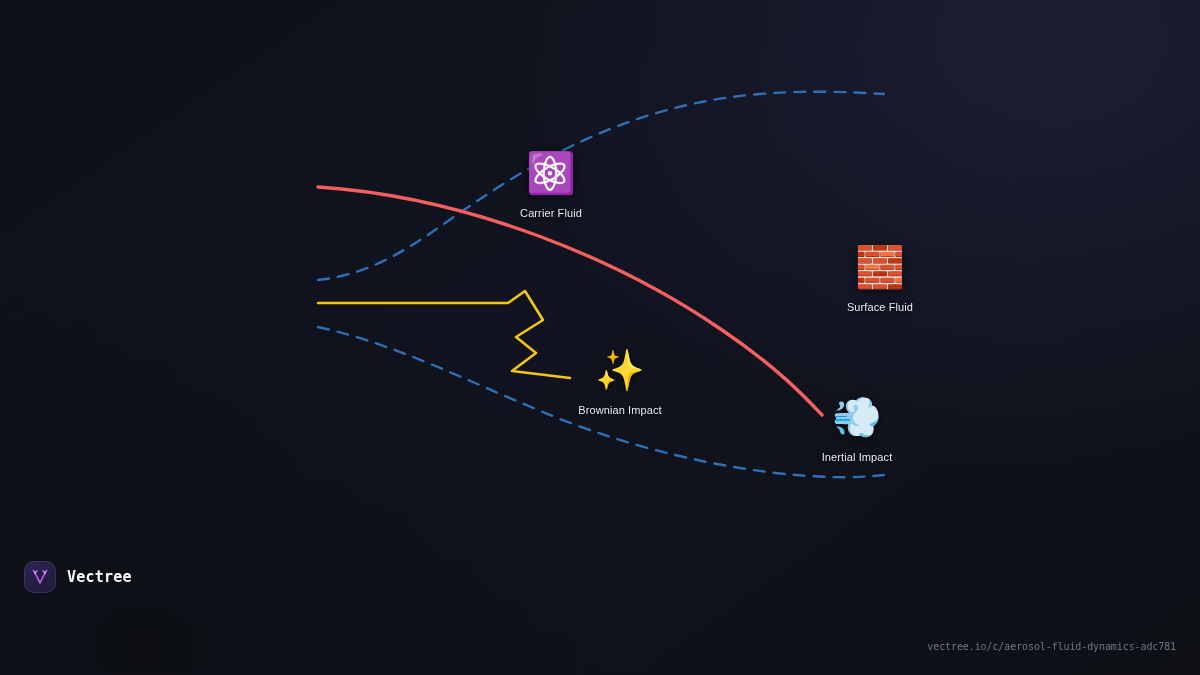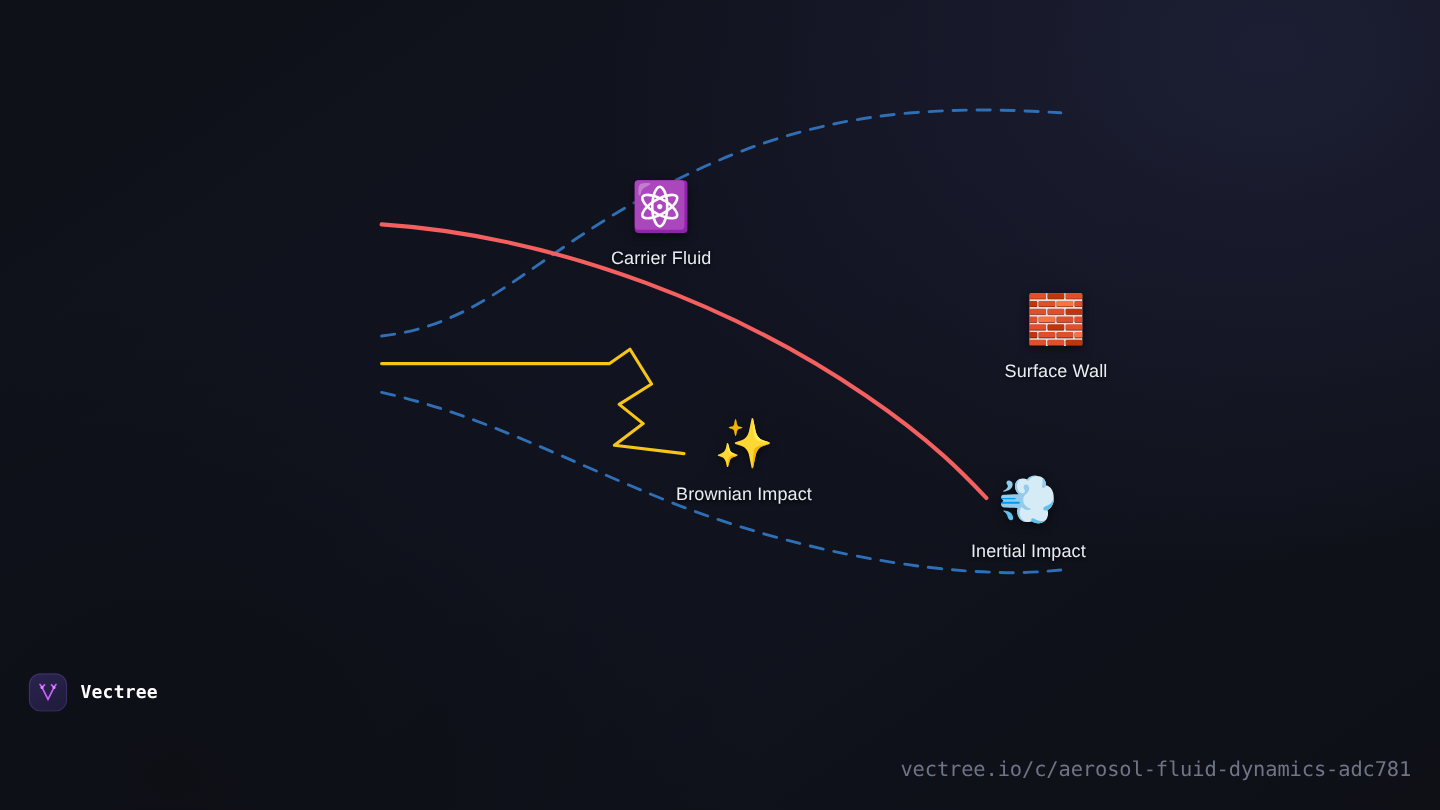--- a/index.html
+++ b/index.html
@@ -29,21 +29,21 @@
   }
   .node-emoji {
     font-size:40px; line-height:1;
     width:50px; height:50px;
     display:flex; align-items:center; justify-content:center;
     font-family:"DejaVu Sans", sans-serif;
     text-shadow:0 2px 8px rgba(0,0,0,.55);
   }
   .node-label {
     margin-top:9px;
-    font-size:15px;
+    font-size:11px;
     color:#e9ecf2;
     letter-spacing:.1px;
     white-space:nowrap;
     text-shadow:0 1px 3px rgba(0,0,0,.85);
   }
   #footer {
     position:absolute;
     left:0; right:0; bottom:0;
     height:130px;
     padding:0 9px;
@@ -71,21 +71,21 @@
     font-weight:700;
     line-height:1.12;
     color:#ffffff;
     letter-spacing:-.4px;
     max-width:820px;
     white-space:pre-line;
   }
   #url {
     position:absolute; right:24px; bottom:23px;
     font-family:"DejaVu Sans Mono", monospace;
-    font-size:17px;
+    font-size:10px;
     color:#6f7587;
     letter-spacing:-.1px;
   }
 </style>
 </head>
 <body>
 
 <div id="stage">
 
   <svg id="canvas-layer" viewBox="0 0 1200 675">
@@ -98,21 +98,21 @@
     <path d="M318,303 L508,303 L525,291 L543,320 L516,337 L536,353 L512,371 L570,378" fill="none" stroke="#f5c518" stroke-width="2.6" stroke-linecap="round" stroke-linejoin="round"></path>
   </svg>
 
   <div class="node" style="left:551px; top:148px;">
     <div class="node-emoji">⚛️</div>
     <div class="node-label">Carrier Fluid</div>
   </div>
 
   <div class="node" style="left:880px; top:242px;">
     <div class="node-emoji">🧱</div>
-    <div class="node-label">Surface Wall</div>
+    <div class="node-label">Surface Fluid</div>
   </div>
 
   <div class="node" style="left:620px; top:345px;">
     <div class="node-emoji">✨</div>
     <div class="node-label">Brownian Impact</div>
   </div>
 
   <div class="node" style="left:857px; top:392px;">
     <div class="node-emoji">💨</div>
     <div class="node-label">Inertial Impact</div>

